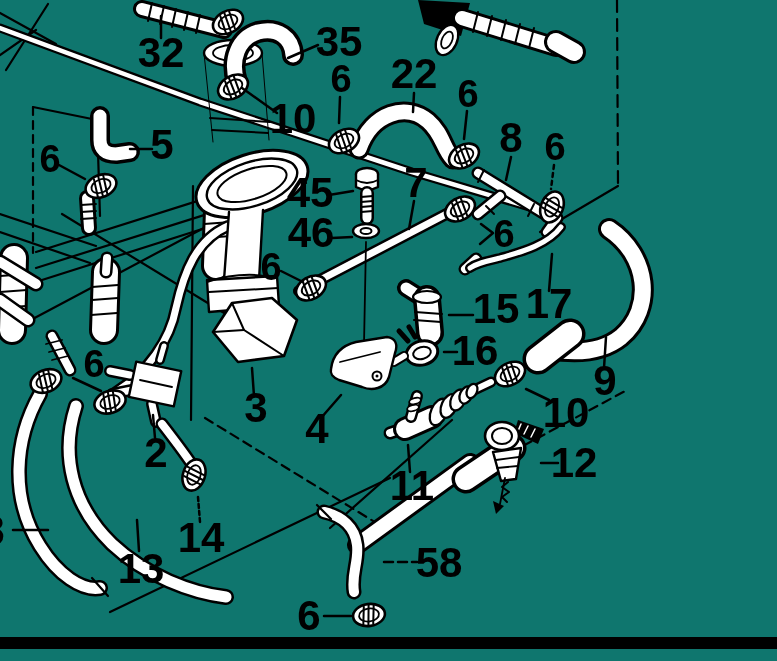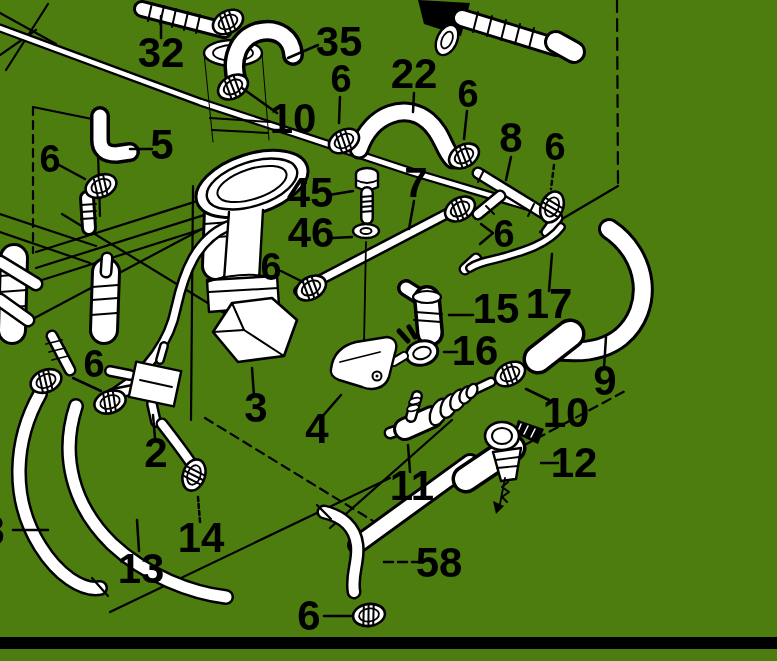--- a/index.html
+++ b/index.html
@@ -1,16 +1,16 @@
 <!DOCTYPE html>
 <html><head>
 <meta charset="utf-8">
 <style>
   html,body{margin:0;padding:0;background:#fff;}
-  .stage{position:relative;width:777px;height:661px;background:#4d7c0f;overflow:hidden;
+  .stage{position:relative;width:777px;height:661px;background:#0f766e;overflow:hidden;
          font-family:"Liberation Sans",sans-serif;}
   svg{position:absolute;left:0;top:0;}
   .callout{font-family:"Liberation Sans","DejaVu Sans",sans-serif;font-weight:700;fill:#000;}
 </style>
 </head>
 <body>
 
 <div class="stage">
 <svg width="777" height="661" viewBox="0 0 777 661">
   <defs>

